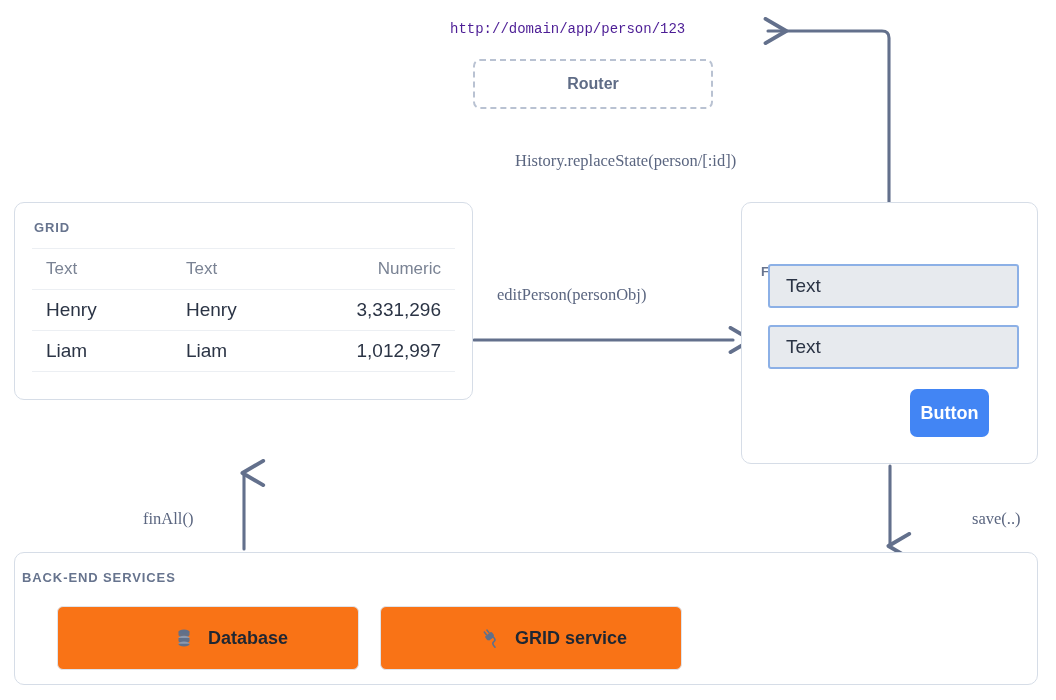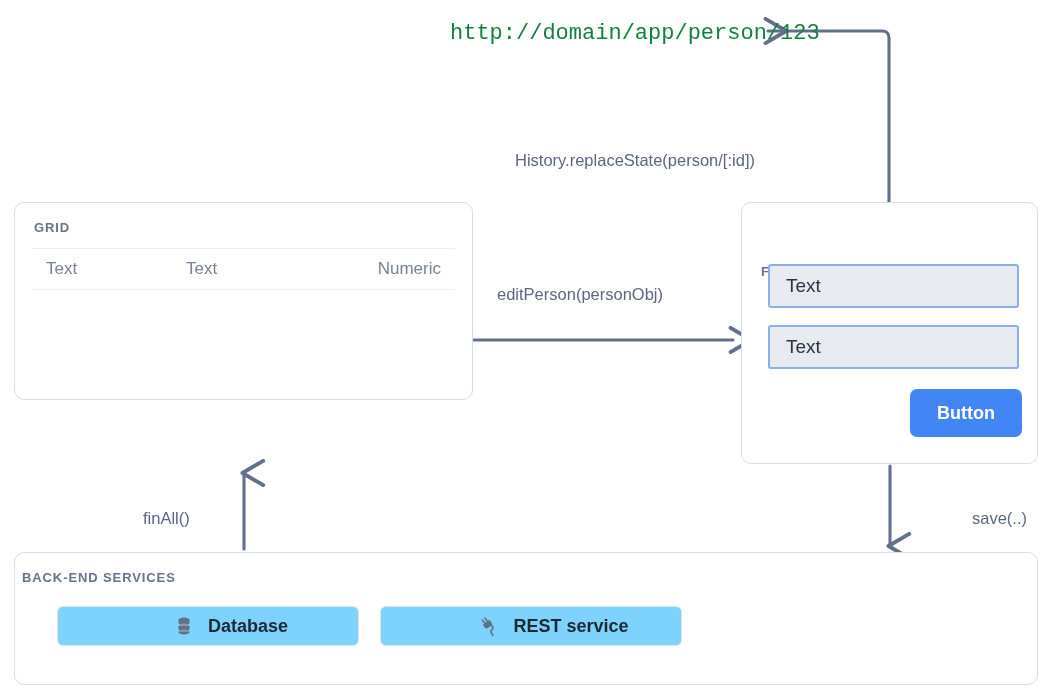--- a/index.html
+++ b/index.html
@@ -38,22 +38,22 @@
     color: #67748e;
     font-family: "Liberation Sans", sans-serif;
   }
 
   
   .url-text {
     position: absolute;
     left: 450px;
     top: 21px;
     font-family: "Liberation Mono", monospace;
-    font-size: 22px;
-    color: #15803d;
+    font-size: 14px;
+    color: #4c1d95;
     white-space: nowrap;
     letter-spacing: 0px;
   }
 
   
   .router-box {
     position: absolute;
     left: 473px;
     top: 59px;
     width: 240px;
@@ -67,21 +67,21 @@
   }
   .router-label {
     font-size: 16px;
     font-weight: bold;
     color: #5f6c86;
   }
 
   
   .conn-label {
     position: absolute;
-    font-family: Liberation Sans, sans-serif;
+    font-family: Liberation Serif, serif;
     font-size: 16.5px;
     color: #5b6680;
     white-space: nowrap;
   }
   .lbl-history { left: 515px; top: 151px; }
   .lbl-edit    { left: 497px; top: 285px; }
   .lbl-finall  { left: 143px; top: 509px; }
   .lbl-save    { left: 929px; top: 509px; margin-left: 43px; }
 
   
@@ -152,21 +152,21 @@
     font-size: 19px;
     color: #2b3445;
   }
   .form-field.f1 { top: 61px; }
   .form-field.f2 { top: 122px; }
 
   .form-button {
     position: absolute;
     left: 168px;
     top: 186px;
-    width: 112px;
+    width: 79px;
     height: 48px;
     background: #4285f4;
     border: none;
     border-radius: 7px;
     color: #ffffff;
     font-size: 18px;
     font-weight: bold;
     font-family: "Liberation Sans", sans-serif;
     cursor: pointer;
     display: flex;
@@ -185,22 +185,22 @@
 
   .service-row {
     position: absolute;
     left: 42px;
     top: 53px;
     display: flex;
     gap: 21px;
   }
   .service-card {
     width: 302px;
-    height: 40px;
-    background: #7dd3fc;
+    height: 64px;
+    background: #f97316;
     border: 1px solid #dfe4ec;
     border-radius: 6px;
     box-sizing: border-box;
     display: flex;
     align-items: center;
     justify-content: center;
     gap: 13px;
     cursor: pointer;
     padding-left: 45px;
   }
@@ -252,20 +252,23 @@
 
     <path d="M474,340 L733,340" fill="none" stroke="#63708c" stroke-width="3.1" stroke-linecap="round" marker-end="url(#ah-right)"></path>
 
     <path d="M244,549 L244,473" fill="none" stroke="#63708c" stroke-width="3.1" stroke-linecap="round" marker-end="url(#ah-up)"></path>
 
     <path d="M890,466 L890,546" fill="none" stroke="#63708c" stroke-width="3.1" stroke-linecap="round" marker-end="url(#ah-down)"></path>
   </svg>
 
   <div class="url-text">http://domain/app/person/123</div>
 
+  <div class="router-box">
+    <span class="router-label">Router</span>
+  </div>
 
   <div class="conn-label lbl-history">History.replaceState(person/[:id])</div>
   <div class="conn-label lbl-edit">editPerson(personObj)</div>
   <div class="conn-label lbl-finall">finAll()</div>
   <div class="conn-label lbl-save">save(..)</div>
 
   <div class="panel" id="grid-panel">
     <div class="panel-label">GRID</div>
 
     <table class="grid-table">
@@ -275,20 +278,30 @@
           <col class="col-c">
       </colgroup>
       <thead>
         <tr>
           <th>Text</th>
           <th>Text</th>
           <th class="num">Numeric</th>
         </tr>
       </thead>
       <tbody>
+        <tr>
+          <td>Henry</td>
+          <td>Henry</td>
+          <td class="num">3,331,296</td>
+        </tr>
+        <tr>
+          <td>Liam</td>
+          <td>Liam</td>
+          <td class="num">1,012,997</td>
+        </tr>
       </tbody>
     </table>
   </div>
 
   <div class="panel" id="form-panel">
     <div class="panel-label">FORM</div>
 
     <div class="form-field f1">Text</div>
     <div class="form-field f2">Text</div>
 
@@ -318,20 +331,20 @@
         <span class="service-icon">
           <svg viewBox="0 0 24 24" width="22" height="22" xmlns="http://www.w3.org/2000/svg">
             <g transform="rotate(-38 12 12)">
               <rect x="9.4" y="1.6" width="1.7" height="5.2" rx="0.8" fill="#60708a"></rect>
               <rect x="13" y="1.6" width="1.7" height="5.2" rx="0.8" fill="#60708a"></rect>
               <rect x="7.4" y="6.6" width="9.2" height="5.6" rx="1.4" fill="#60708a"></rect>
               <path d="M9.3,12.2 h5.4 v2.2 a2.7,2.7 0 0 1 -2.7,2.7 a2.7,2.7 0 0 0 -2.7,2.7 v2.8" fill="none" stroke="#60708a" stroke-width="1.7" stroke-linecap="round"></path>
             </g>
           </svg>
         </span>
-        <span class="service-label">REST service</span>
+        <span class="service-label">GRID service</span>
       </div>
 
 
     </div>
   </div>
 
 </div>
 
 </body></html>

